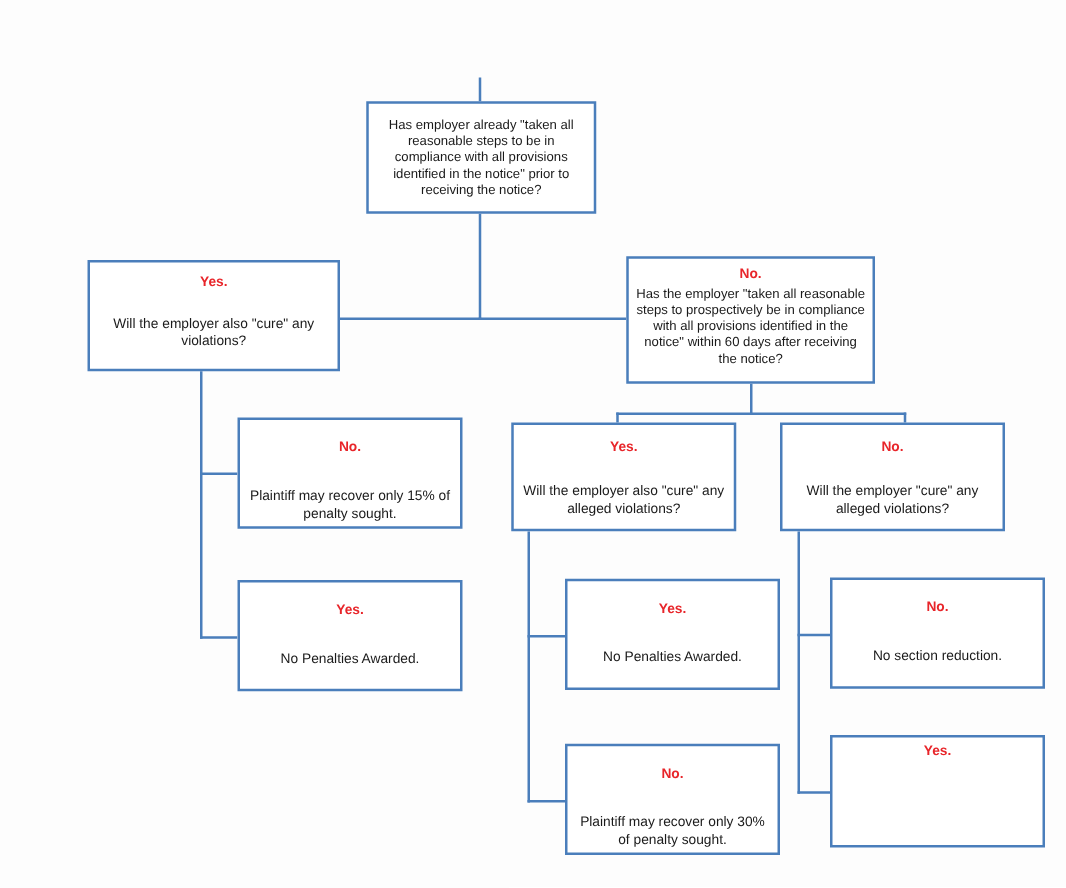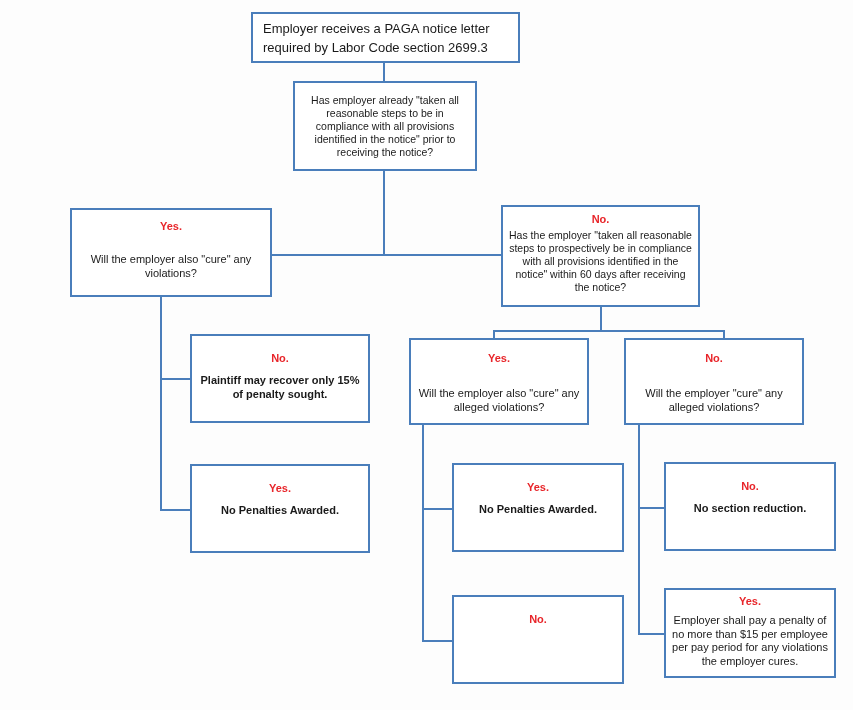--- a/index.html
+++ b/index.html
@@ -47,21 +47,21 @@
   .n-root { justify-content: center; align-items: flex-start; }
   .n-q1 { justify-content: center; }
   .n-q1 .body { font-size: 10.5px; line-height: 13px; }
   .n-yes1 .hdr { margin-top: 10px; }
   .n-yes1 .body { margin-top: 20px; }
   .n-no1 .hdr { margin-top: 6px; }
   .n-no1 .body { margin-top: 3px; font-size: 10.5px; line-height: 13px; }
   .n-mid .hdr { margin-top: 12px; }
   .n-mid .body { margin-top: 22px; }
   .n-leaf .hdr { margin-top: 16px; }
-  .n-leaf .body { margin-top: 9px; font-weight: bold; }
+  .n-leaf .body { margin-top: 26px; }
   .n-pay .hdr { margin-top: 5px; }
   .n-pay .body { margin-top: 6px; }
 
   .line {
     position: absolute;
     background: #4a7ebb;
     z-index: 1;
   }
   .vline { width: 2px; }
   .hline { height: 2px; }
@@ -87,23 +87,20 @@
   <div class="line vline" style="left:723px; top:330px; height:14px;"></div>
 
   <div class="line vline" style="left:422px; top:425px; height:217px;"></div>
   <div class="line hline" style="left:422px; top:508px; width:30px;"></div>
   <div class="line hline" style="left:422px; top:640px; width:30px;"></div>
 
   <div class="line vline" style="left:638px; top:425px; height:210px;"></div>
   <div class="line hline" style="left:638px; top:507px; width:26px;"></div>
   <div class="line hline" style="left:638px; top:633px; width:26px;"></div>
 
-  <div class="node n-root" style="left:251px; top:12px; width:269px; height:51px;">
-    <div class="body">Employer receives a PAGA notice letter required by Labor Code section 2699.3</div>
-  </div>
 
   <div class="node n-q1" style="left:293px; top:81px; width:184px; height:90px;">
     <div class="body">Has employer already "taken all reasonable steps to be in compliance with all provisions identified in the notice" prior to receiving the notice?</div>
   </div>
 
   <div class="node n-yes1" style="left:70px; top:208px; width:202px; height:89px;">
     <div class="hdr">Yes.</div>
     <div class="body">Will the employer also "cure" any violations?</div>
   </div>
 
@@ -132,25 +129,25 @@
     <div class="body">Will the employer "cure" any alleged violations?</div>
   </div>
 
   <div class="node n-leaf" style="left:452px; top:463px; width:172px; height:89px;">
     <div class="hdr">Yes.</div>
     <div class="body">No Penalties Awarded.</div>
   </div>
 
   <div class="node n-leaf" style="left:452px; top:595px; width:172px; height:89px;">
     <div class="hdr">No.</div>
+    <div class="body">Plaintiff may recover only 30% of penalty sought.</div>
   </div>
 
   <div class="node n-leaf" style="left:664px; top:462px; width:172px; height:89px;">
     <div class="hdr">No.</div>
     <div class="body">No section reduction.</div>
   </div>
 
   <div class="node n-pay" style="left:664px; top:588px; width:172px; height:90px;">
     <div class="hdr">Yes.</div>
-    <div class="body">Employer shall pay a penalty of no more than $15 per employee per pay period for any violations the employer cures.</div>
   </div>
 
 </div>
 
 </body></html>

